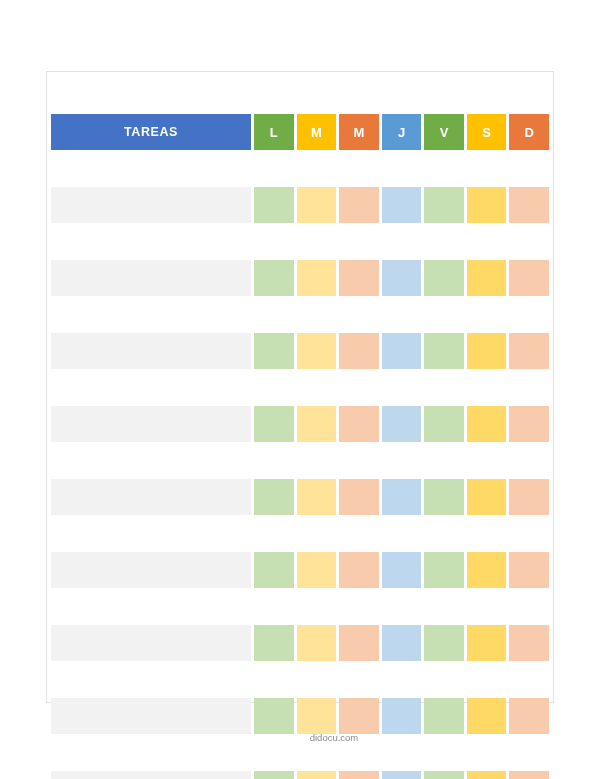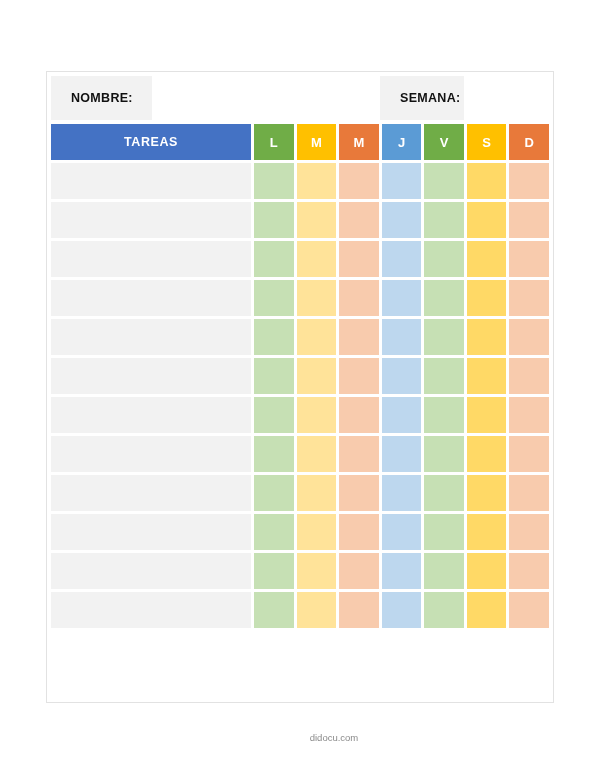--- a/index.html
+++ b/index.html
@@ -82,20 +82,21 @@
   .grid {
     margin-top: 4px;
     display: flex;
     flex-direction: column;
     gap: 3px;
   }
   .grid-row {
     display: flex;
     gap: 3px;
     height: 36px;
+    margin-top: 34px;
   }
   .grid-row.header-row { height: 36px; }
 
   .cell-task {
     flex: 0 0 200px;
     width: 200px;
     background: #f2f2f2;
   }
   .cell-task.head {
     background: #4472c4;
@@ -134,26 +135,20 @@
   }
 </style>
 </head>
 <body>
 
 <div class="page">
 
 
   <div class="table-frame" style="border-color: rgb(226, 226, 226);">
 
-    <div class="info-row">
-      <div class="info-label nombre">NOMBRE:</div>
-      <div class="info-blank nombre-blank"></div>
-      <div class="info-label semana">SEMANA:</div>
-      <div class="info-blank semana-blank"></div>
-    </div>
 
     <div class="grid">
       <div class="grid-row header-row">
         <div class="cell-task head" style="background: rgb(68, 114, 196);">TAREAS</div>
 
       <div class="cell-day head" style="background: rgb(112, 173, 71);">L</div>
           <div class="cell-day head" style="background: rgb(255, 192, 0);">M</div>
           <div class="cell-day head" style="background: rgb(232, 121, 58);">M</div>
           <div class="cell-day head" style="background: rgb(91, 155, 213);">J</div>
           <div class="cell-day head" style="background: rgb(112, 173, 71);">V</div>

